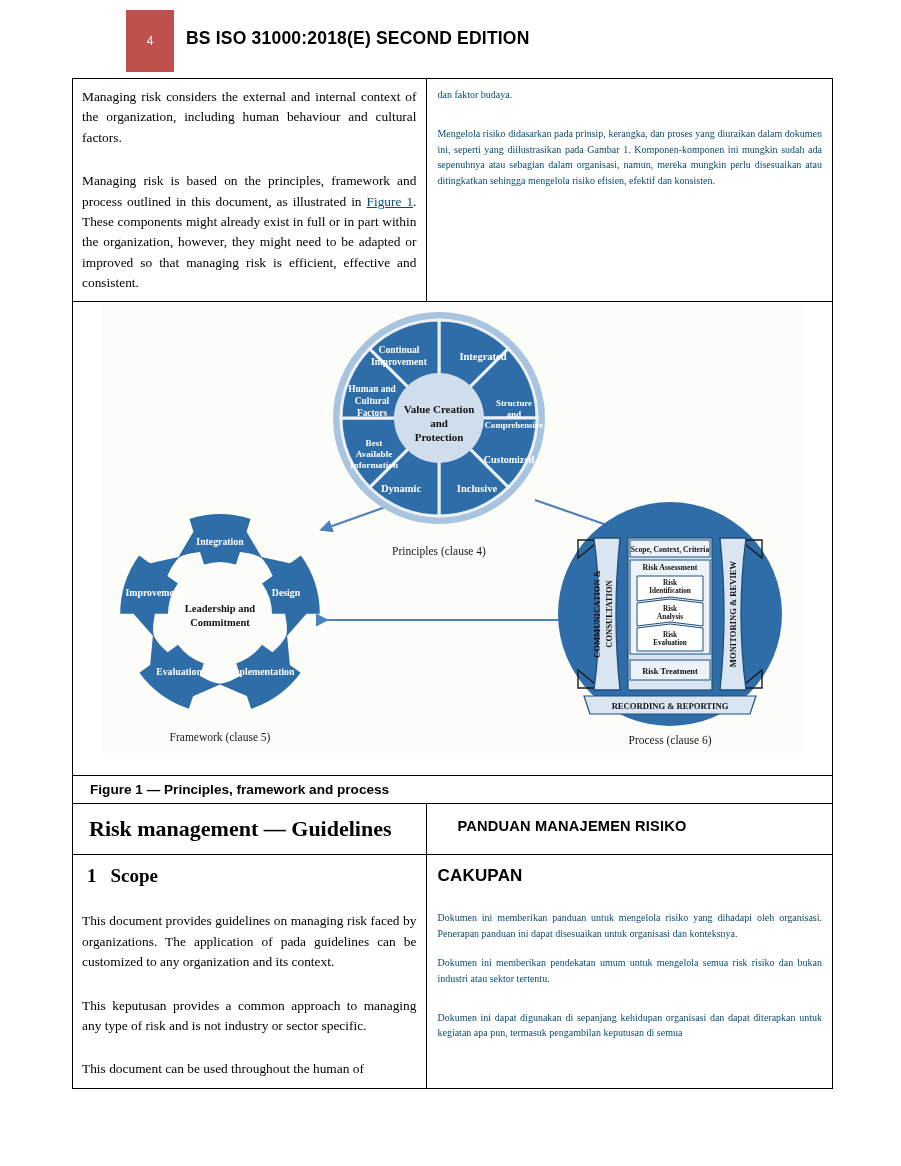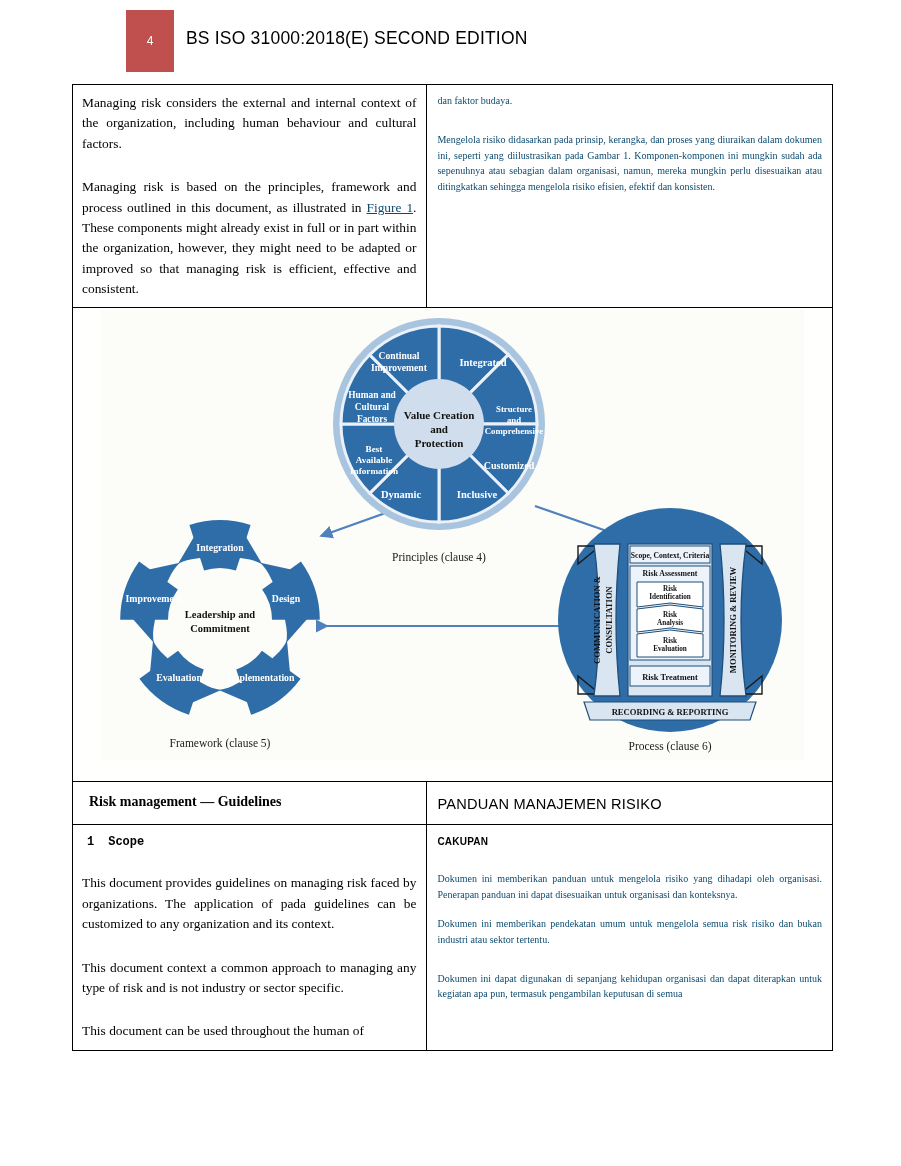--- a/index.html
+++ b/index.html
@@ -32,30 +32,30 @@
     font-size: 12px;
     display: flex;
     align-items: center;
     justify-content: center;
   }
   .header-title {
     position: absolute;
     left: 186px; top: 28px;
     font-family: "Liberation Sans", sans-serif;
     font-size: 17.5px;
-    font-weight: normal;
+    font-weight: bold;
     letter-spacing: 0.2px;
     color: #000000;
     white-space: nowrap;
   }
 
   
   .doc-table {
     position: absolute;
-    left: 72px; top: 84px;
+    left: 72px; top: 78px;
     width: 761px;
     border-collapse: collapse;
     table-layout: fixed;
   }
   .doc-table td {
     border: 1px solid #000000;
     vertical-align: top;
     padding: 0;
   }
   .col-left  { width: 354px; }
@@ -106,41 +106,42 @@
     font-family: "Liberation Sans", sans-serif;
     font-size: 13.6px;
     font-weight: bold;
     padding: 6px 0 6px 17px;
     color: #000;
   }
 
   
   .head-en {
     font-family: "Liberation Serif", serif;
-    font-size: 14px;
+    font-size: 22px;
     font-weight: bold;
     padding: 12px 0 12px 16px;
   }
   .head-id {
     font-family: "Liberation Sans", sans-serif;
     font-size: 14.6px;
-    font-weight: normal;
+    font-weight: bold;
     padding: 14px 0 12px 10px;
     letter-spacing: 0.2px;
+    margin-left: 20px;
   }
   .sub-en {
-    font-family: Liberation Mono, monospace;
-    font-size: 12px;
+    font-family: Liberation Serif, serif;
+    font-size: 19px;
     font-weight: bold;
     padding: 10px 0 6px 14px;
   }
   .sub-en .num { margin-right: 14px; }
   .sub-id {
     font-family: "Liberation Sans", sans-serif;
-    font-size: 10px;
+    font-size: 17px;
     font-weight: bold;
     padding: 11px 0 6px 10px;
     letter-spacing: 0.2px;
   }
 
   
   .svg-wheel-label {
     font-family: "Liberation Serif", serif;
     font-weight: bold;
     fill: #ffffff;
@@ -343,40 +344,45 @@
 
             <path d="M -86 82 L 86 82 L 80 100 L -80 100 Z" fill="#D9E6F2" stroke="#1F4E79" stroke-width="1.2"></path>
             <text class="svg-proc-label" font-size="8.6" text-anchor="middle" x="0" y="95">RECORDING &amp; REPORTING</text>
           </g>
           <text class="svg-clause-label" text-anchor="middle" x="597" y="442">Process (clause 6)</text>
         </svg>
       </div>
     </td>
   </tr>
 
+  <tr>
+    <td colspan="2">
+      <div class="fig-caption-row">Figure 1 — Principles, framework and process</div>
+    </td>
+  </tr>
 
   <tr>
     <td>
       <div class="head-en">Risk management — Guidelines</div>
     </td>
     <td>
       <div class="head-id">PANDUAN MANAJEMEN RISIKO</div>
     </td>
   </tr>
 
   <tr>
     <td>
       <div class="sub-en">
         <span class="num">1</span><span>Scope</span>
       </div>
       <div class="cell-en">
         <div class="spacer-para"></div>
         <p>This document provides guidelines on managing risk faced by organizations. The application of pada guidelines can be customized to any organization and its context.</p>
         <div class="spacer-para"></div>
-        <p>This document context a common approach to managing any type of risk and is not industry or sector specific.</p>
+        <p>This keputusan provides a common approach to managing any type of risk and is not industry or sector specific.</p>
         <div class="spacer-para"></div>
         <p>This document can be used throughout the human of</p>
       </div>
     </td>
     <td>
       <div class="sub-id">CAKUPAN</div>
       <div class="cell-id">
         <div class="spacer-para"></div>
         <p>Dokumen ini memberikan panduan untuk mengelola risiko yang dihadapi oleh organisasi. Penerapan panduan ini dapat disesuaikan untuk organisasi dan konteksnya.</p>
         <p>Dokumen ini memberikan pendekatan umum untuk mengelola semua risk risiko dan bukan industri atau sektor tertentu.</p>

